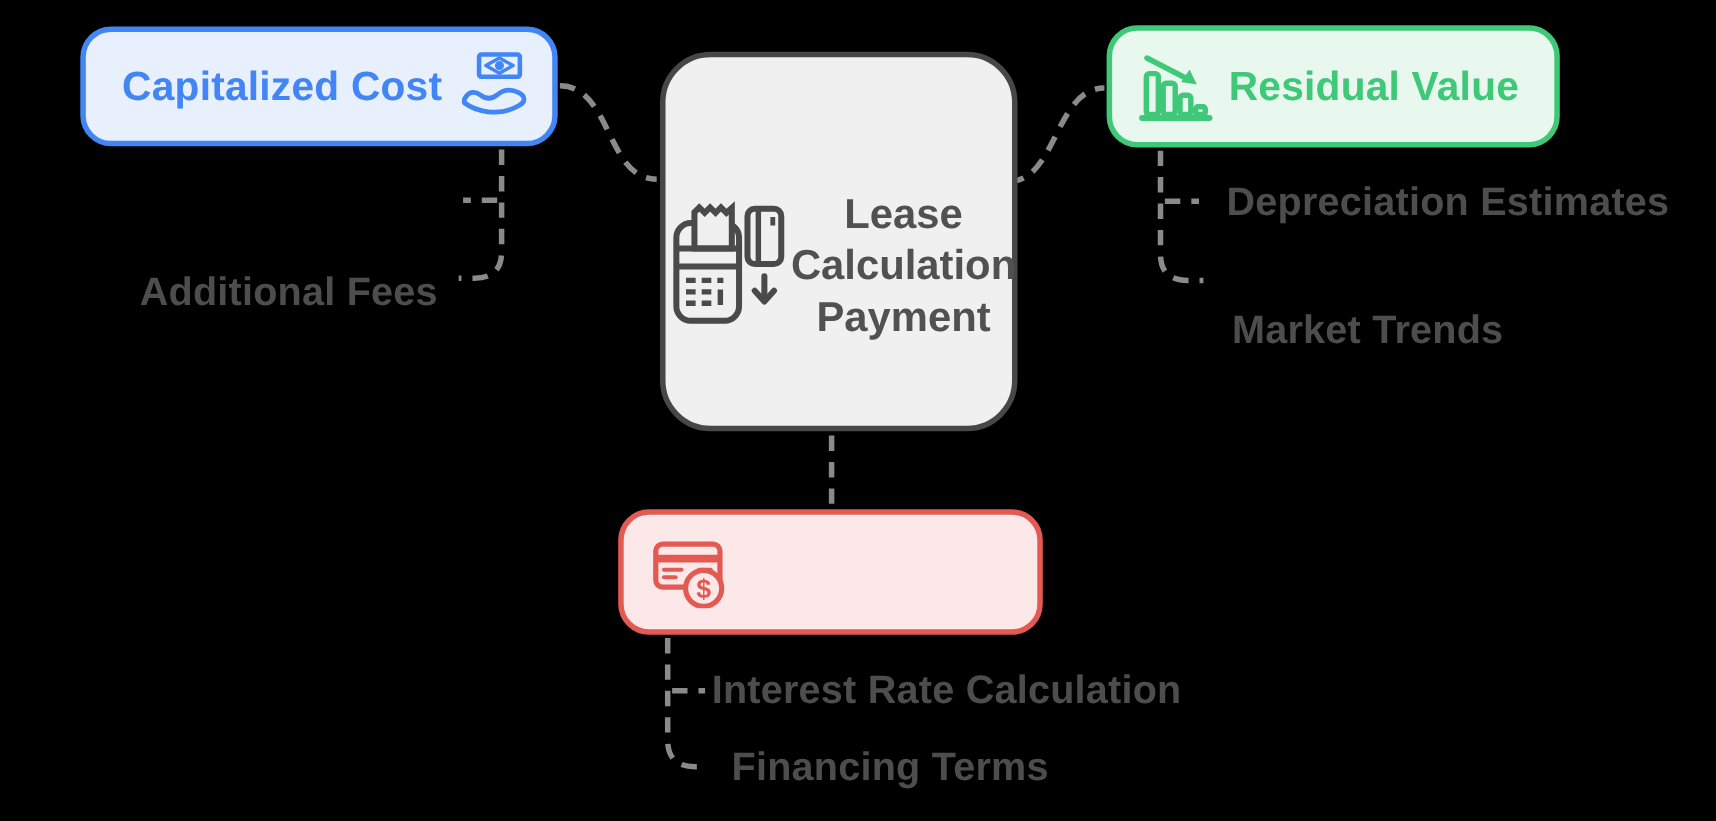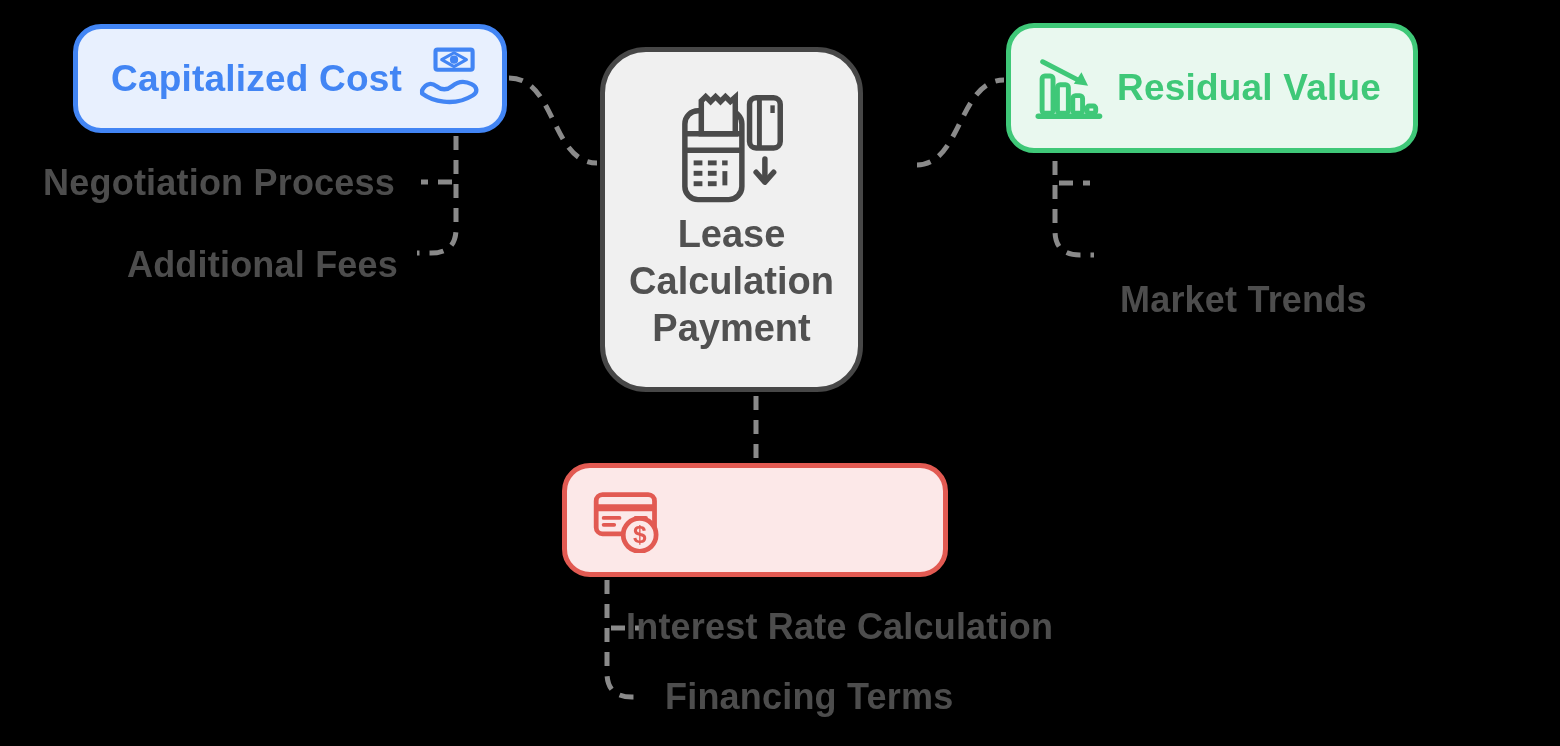--- a/index.html
+++ b/index.html
@@ -16,48 +16,48 @@
   .pill { display:flex; align-items:center; border-radius:28px; }
   .pill-label { font-size:37px; font-weight:600; white-space:nowrap; letter-spacing:0.2px; }
   .pill-icon { display:flex; align-items:center; justify-content:center; }
 
   #node-capitalized-cost {
     left:73px; top:24px; width:434px; height:109px;
     background:#e8f0fe; border-color:#4285f4; color:#4285f4;
     padding:0 16px 0 33px; justify-content:space-between;
   }
   #node-residual-value {
-    left:1006px; top:23px; width:412px; height:130px;
+    left:1006px; top:23px; width:412px; height:111px;
     background:#e9f8ef; border-color:#3fc878; color:#3fc878;
     padding:0 10px 0 24px;
   }
   #node-residual-value .pill-label { margin-left:12px; }
   #node-money-factor {
     left:562px; top:463px; width:386px; height:114px;
     background:#fce8e8; border-color:#e25a52; color:#e25a52;
     padding:0 10px 0 26px;
   }
   #node-money-factor .pill-label { margin-left:10px; }
 
   #node-center {
-    left:600px; top:47px; width:263px; height:345px; border-radius:46px;
+    left:600px; top:47px; width:325px; height:345px; border-radius:46px;
     background:#f0f0f0; border-color:#474747; color:#515151;
-    display:flex; flex-direction:column; align-items:center; padding-top:38px;
+    display:flex; flex-direction:row; align-items:center; padding-top:38px;
   }
   .center-title { font-size:38px; font-weight:600; line-height:47px; text-align:center; margin-top:7px; }
 
   .sub-label {
     position:absolute; font-size:36px; font-weight:600; color:#4d4d4d;
     white-space:nowrap; line-height:42px; letter-spacing:0.2px;
   }
   #sub-negotiation { right:1165px; top:162px; }
   #sub-fees        { right:1162px; top:244px; }
   #sub-depreciation{ left:1115px;  top:162px; }
   #sub-market      { left:1120px;  top:231px;margin-top:48px; }
-  #sub-interest    { left:626px;   top:606px; }
+  #sub-interest    { left:647px;   top:606px; }
   #sub-financing   { left:665px;   top:676px; }
 </style>
 </head>
 <body>
 
 <div id="canvas">
 
   <svg id="connectors" viewBox="0 0 1560 746">
     <path d="M509,78 C556,78 551,163 597,163"></path>
     <path d="M917,165 C961,165 959,80 1004,80"></path>
@@ -135,19 +135,19 @@
         <path d="M3,19.5 L58,19.5" stroke-width="6.5"></path>
         <path d="M10,29 L25,29" stroke-width="3.5" stroke-linecap="round"></path>
         <path d="M10,35.5 L20,35.5" stroke-width="3.5" stroke-linecap="round"></path>
         <path d="M40,29 L50,29" stroke-width="3.5" stroke-linecap="round"></path>
         <circle cx="44" cy="45" r="15.5" fill="#fce8e8"></circle>
         <text x="44" y="53" text-anchor="middle" font-size="23" font-weight="bold" font-family="Liberation Sans, sans-serif" fill="#e25a52" stroke="none">$</text>
       </svg>
     </span>
   </div>
 
-  <div class="sub-label" id="sub-negotiation">Negotiation Process</div>
   <div class="sub-label" id="sub-fees">Additional Fees</div>
+  <div class="sub-label" id="sub-depreciation">Depreciation Estimates</div>
   <div class="sub-label" id="sub-market">Market Trends</div>
   <div class="sub-label" id="sub-interest">Interest Rate Calculation</div>
   <div class="sub-label" id="sub-financing">Financing Terms</div>
 
 </div>
 
 </body></html>

